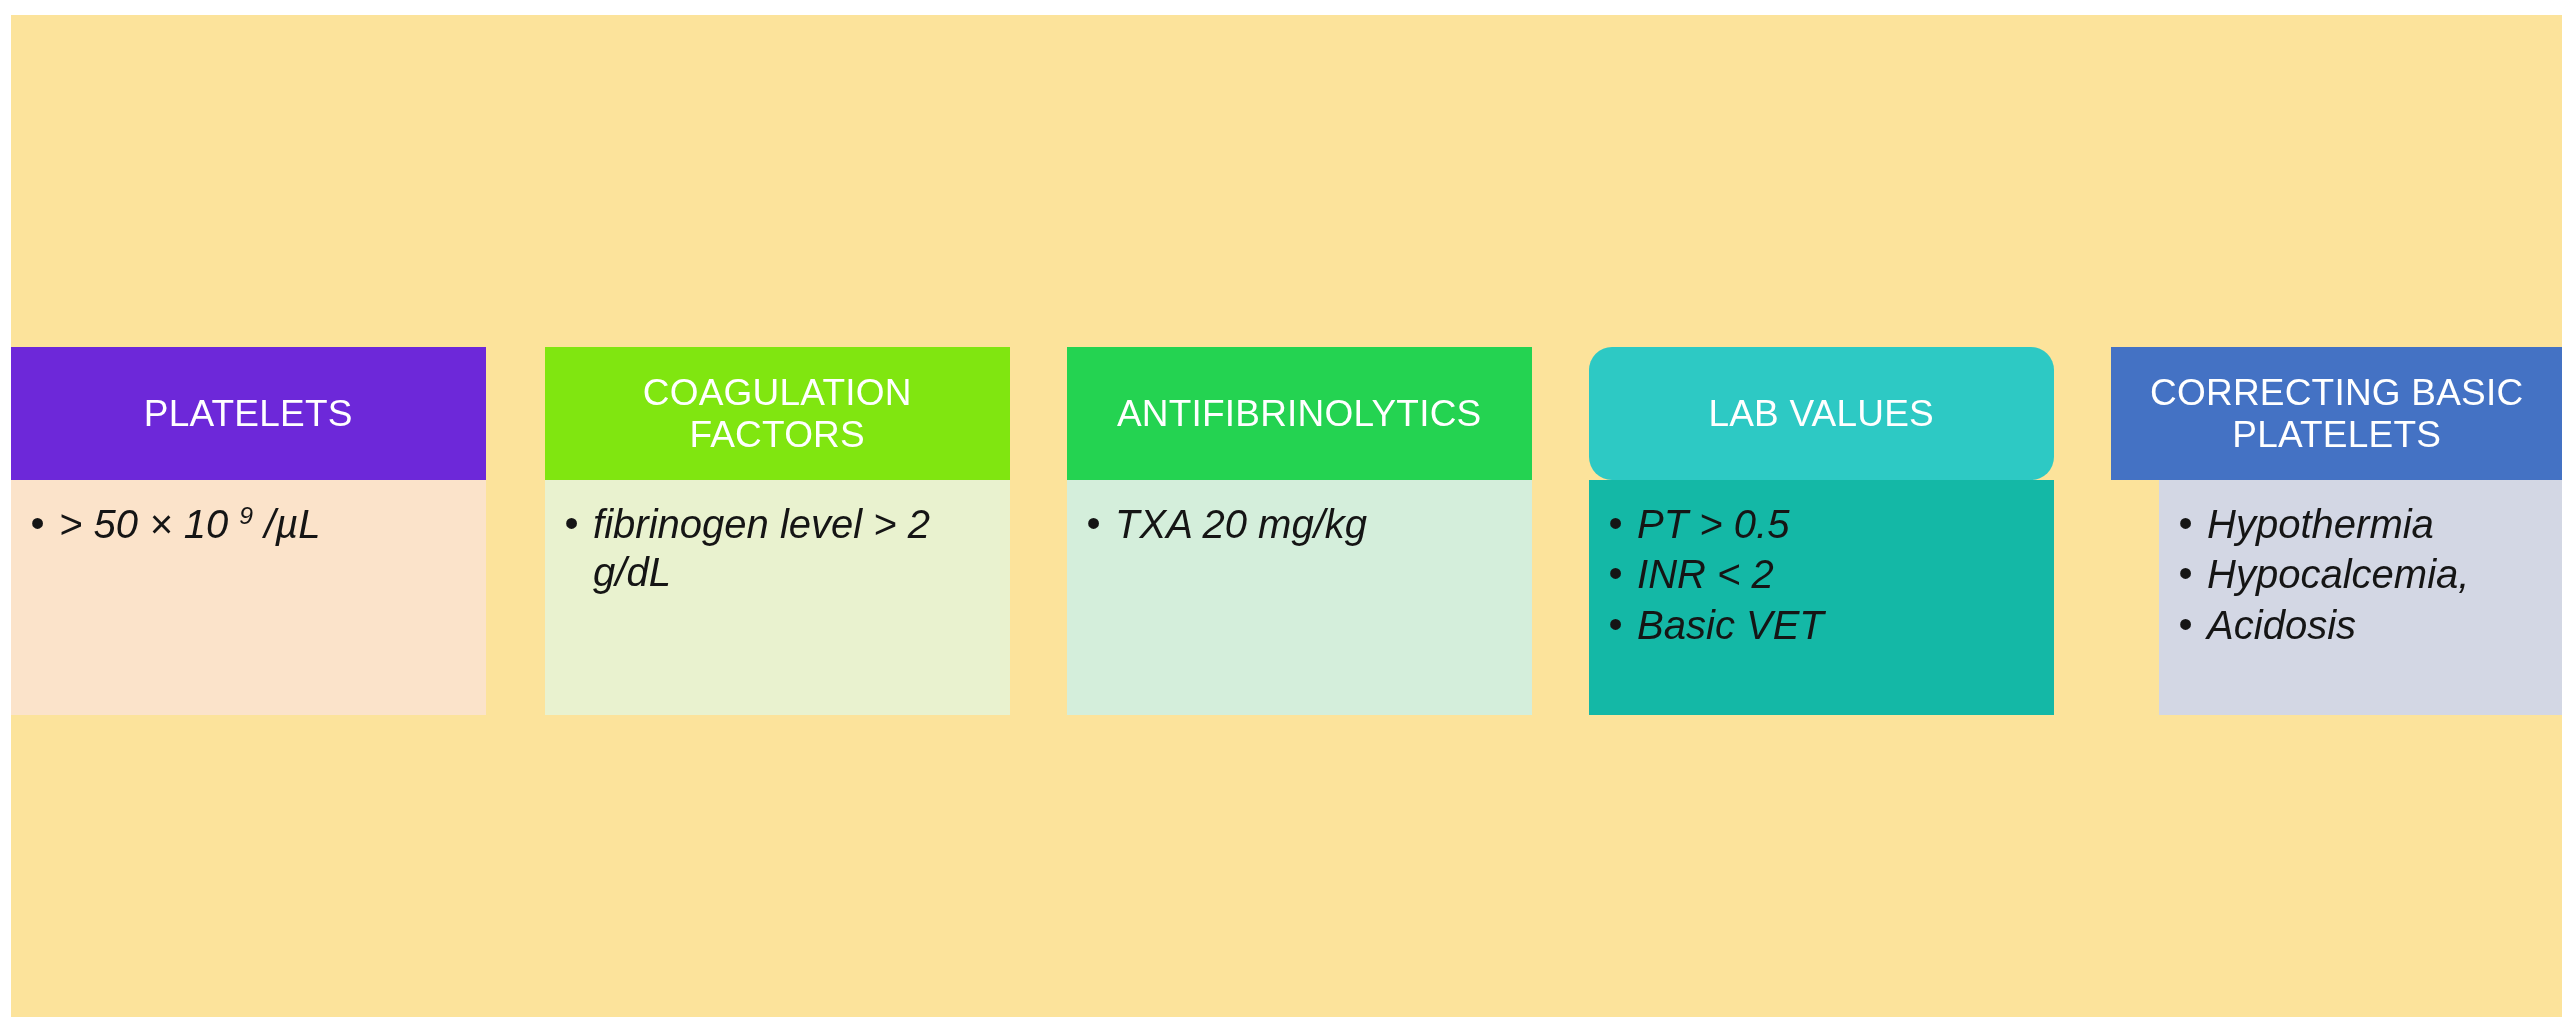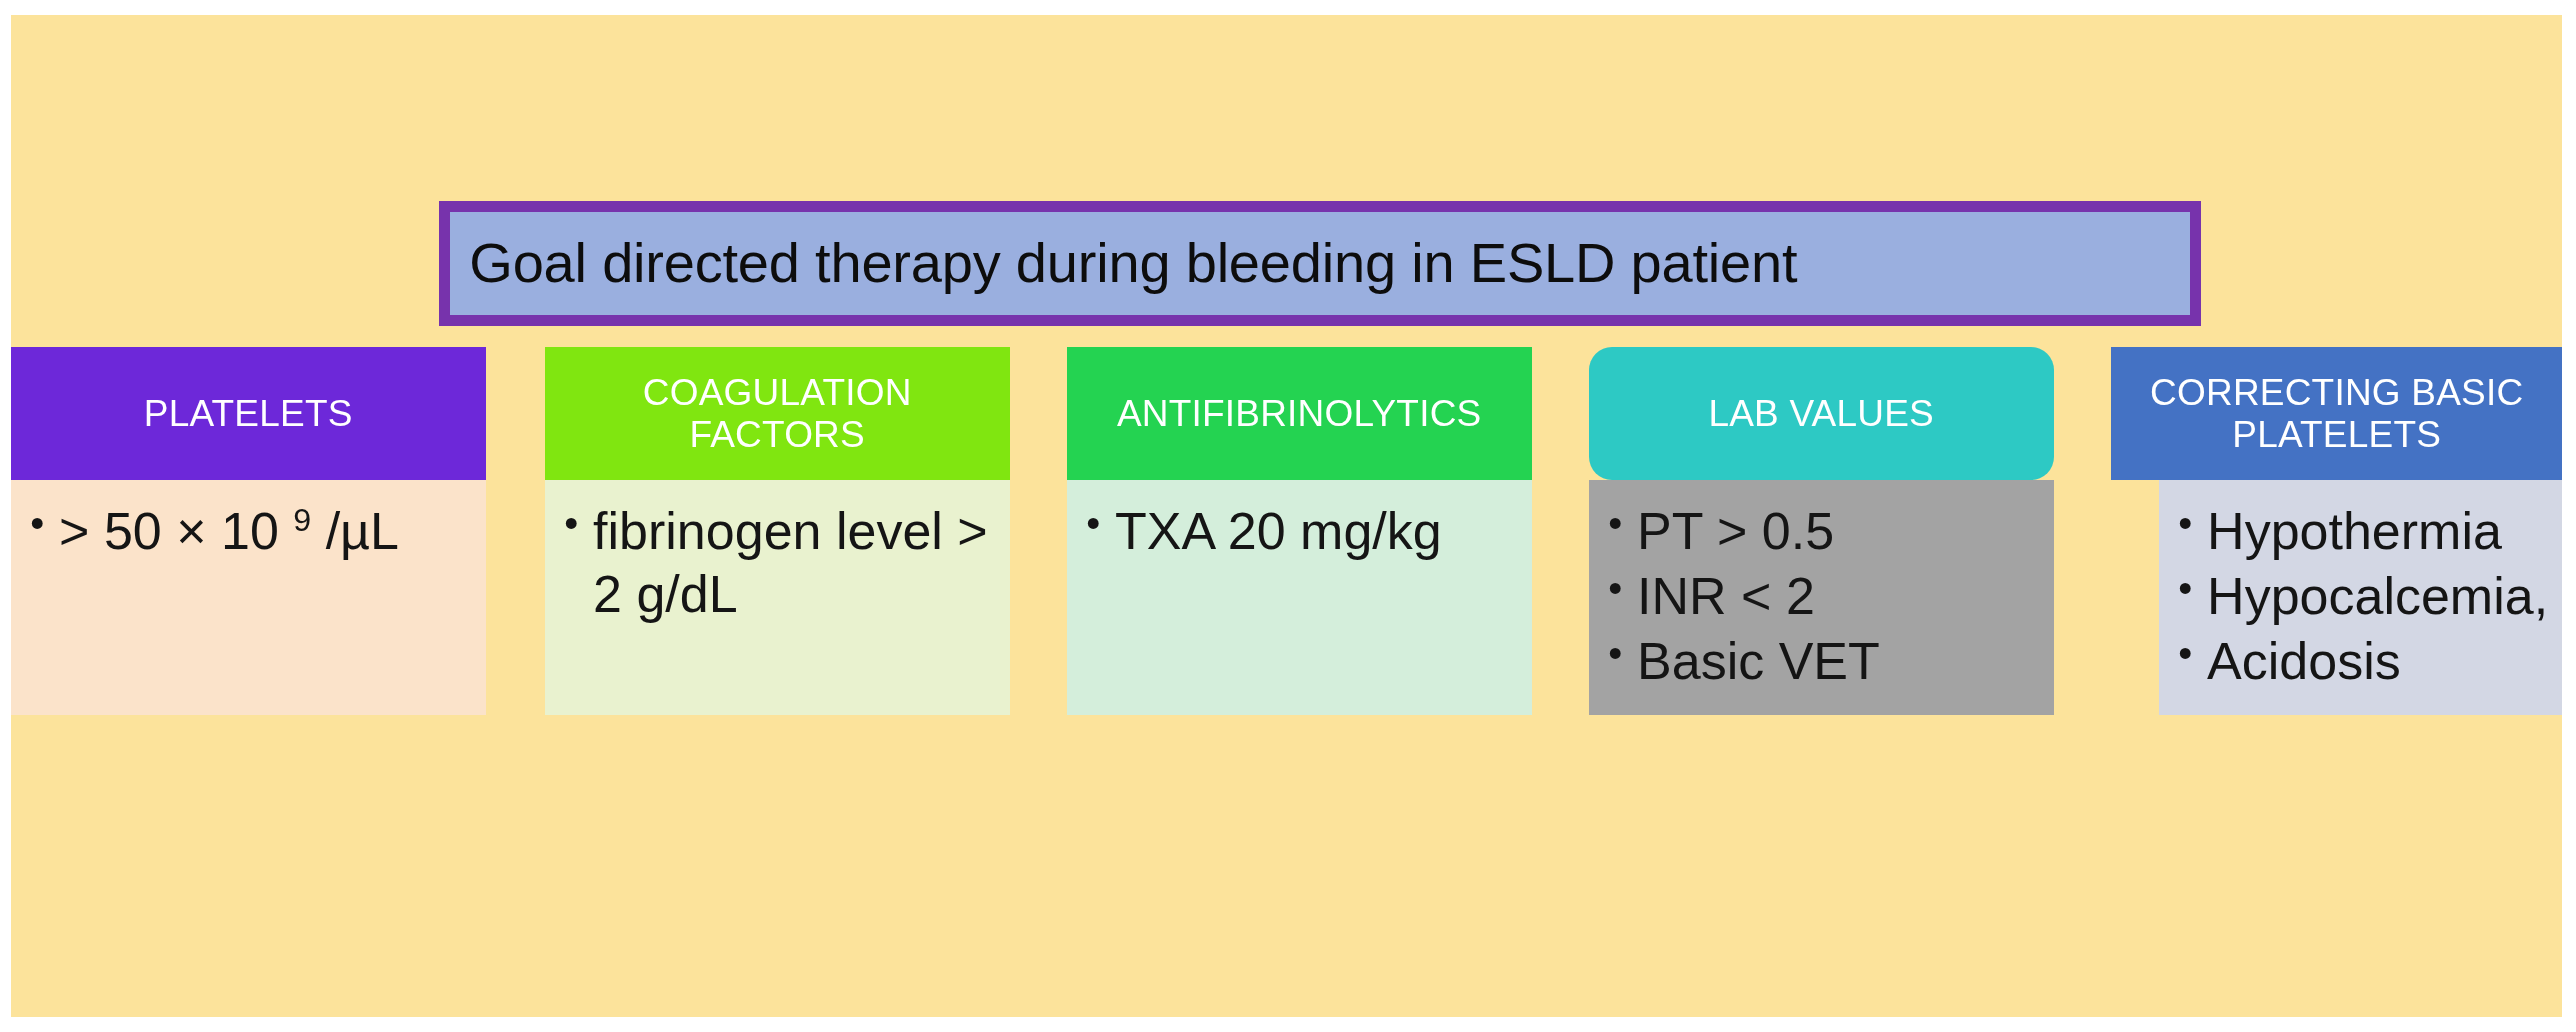--- a/index.html
+++ b/index.html
@@ -86,24 +86,25 @@
     padding: 19.6px 14.2px 0 12.4px;
   }
   .bullet-list {
     margin: 0;
     padding: 0;
     list-style: none;
   }
   .bullet-list li {
     position: relative;
     padding-left: 36px;
-    font-size: 52px;
+    font-size: 40px;
     line-height: 1.22;
     color: #151515;
     margin-bottom: 1.8px;
+    font-style: italic;
   }
   .bullet-list li::before {
     content: "\2022";
     position: absolute;
     left: 7.1px;
     top: -0.9px;
     font-size: 40px;
     line-height: 1.22;
     color: #151515;
   }
@@ -118,23 +119,20 @@
   #card-1 { left: 534px;  }
   #card-2 { left: 1056px; }
   #card-3 { left: 1578px; }
   #card-4 { left: 2100px; width: 452px; }
 </style>
 </head>
 <body>
 
 <div id="slide" style="background: rgb(252, 227, 155);">
 
-  <div id="title-banner" style="background: rgb(154, 175, 223); border-color: rgb(119, 51, 172);">
-    <div id="title-text" style="color: rgb(13, 13, 13);">Goal directed therapy during bleeding in ESLD patient</div>
-  </div>
 
   <div id="card-row">
 
     <div class="card" id="card-0">
       <div class="card-header" style="background: #6d28d9;">
         <div class="card-header-text">
           <span>PLATELETS</span>
         </div>
       </div>
       <div class="card-body" style="background: rgb(251, 227, 202);">
@@ -170,21 +168,21 @@
         </ul>
       </div>
     </div>
 
     <div class="card" id="card-3">
       <div class="card-header" style="background: rgb(45, 201, 196); border-radius: 23px;">
         <div class="card-header-text">
           <span>LAB VALUES</span>
         </div>
       </div>
-      <div class="card-body" style="background: #a3a3a3;">
+      <div class="card-body" style="background: #14b8a6;">
         <ul class="bullet-list">
           <li><span>PT &gt; 0.5</span></li>
           <li><span>INR &lt; 2</span></li>
           <li><span>Basic VET</span></li>
         </ul>
       </div>
     </div>
 
     <div class="card" id="card-4">
       <div class="card-header" style="background: rgb(68, 114, 196);">

